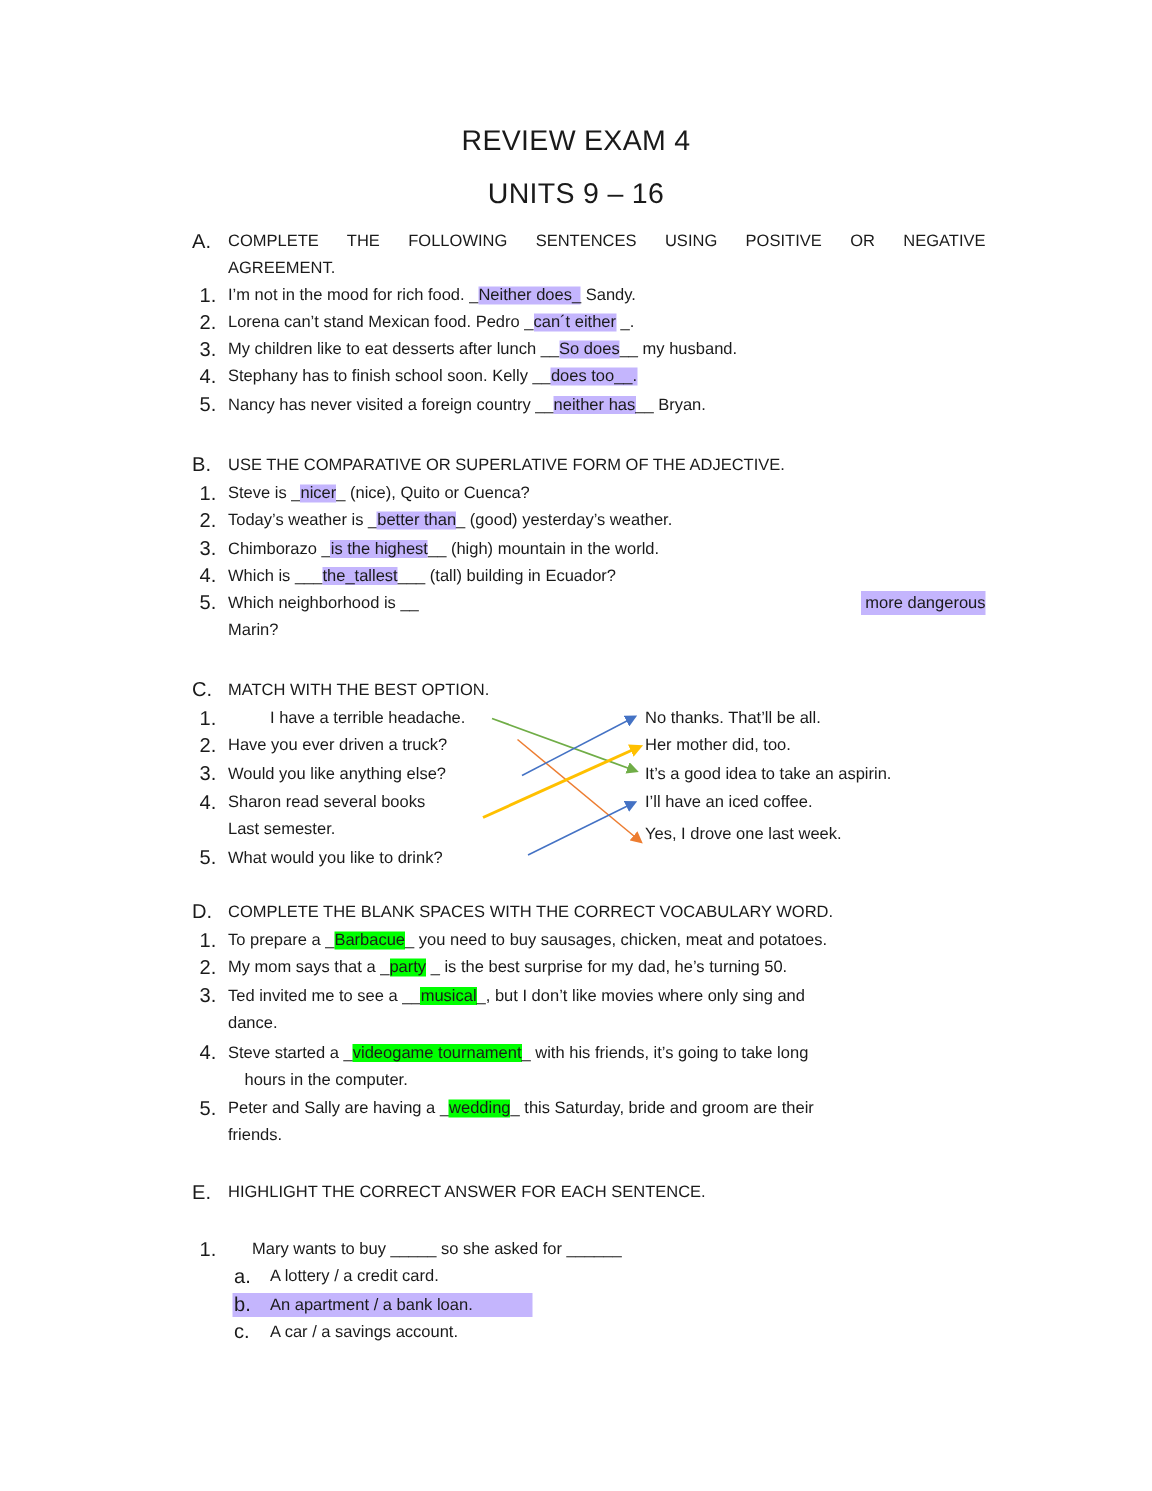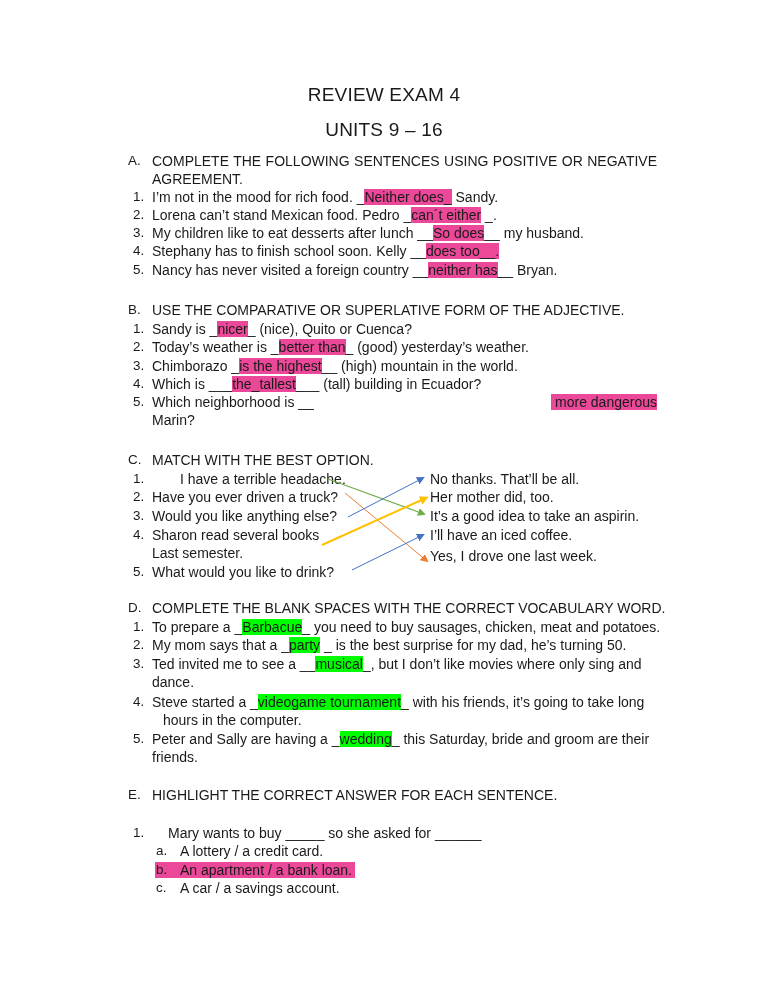--- a/index.html
+++ b/index.html
@@ -1,22 +1,22 @@
 <!DOCTYPE html>
 <html><head>
 <meta charset="utf-8">
 <style>
   html, body { margin: 0; padding: 0; background: #ffffff; }
   body { width: 768px; height: 994px; position: relative; overflow: hidden;
          font-family: "Liberation Sans", "DejaVu Sans", sans-serif; color: #1a1a1a; }
   .page { position: absolute; left: 0; top: 0; width: 768px; height: 994px; background: #fff; }
   .title { position: absolute; left: 0; width: 768px; text-align: center; font-size: 19px; letter-spacing: 0.2px; }
-  .line { position: absolute; font-size: 14px; line-height: 16px; white-space: pre; }
+  .line { position: absolute; font-size: 11px; line-height: 16px; white-space: pre; }
   .marker { position: absolute; font-size: 13.4px; line-height: 16px; }
-  .hl-cyan { background: #ec4899; }
+  .hl-cyan { background: #c4b5fd; }
   .hl-green { background: #00ff00; }
   .justify { white-space: normal; text-align: justify; text-align-last: justify; }
   svg.arrows { position: absolute; left: 0; top: 0; width: 768px; height: 994px; pointer-events: none; }
 </style>
 </head>
 <body>
 
 <div class="page">
 
   <div class="title" style="top:84px;">REVIEW EXAM 4</div>
@@ -48,21 +48,21 @@
       <span class="line" style="left:152px; top:262px;"><span>Nancy has never visited a foreign country __</span><span class="hl-cyan">neither has</span><span>__ Bryan.</span></span>
     </div>
   </div>
 
   <div>
     <span class="marker" style="left:128px; top:302px;">B.</span>
     <span class="line" style="left:152px; top:302px;">USE THE COMPARATIVE OR SUPERLATIVE FORM OF THE ADJECTIVE.</span>
 
     <div>
       <span class="marker" style="left:133px; top:321px;">1.</span>
-      <span class="line" style="left:152px; top:321px;"><span>Sandy is _</span><span class="hl-cyan">nicer</span><span>_ (nice), Quito or Cuenca?</span></span>
+      <span class="line" style="left:152px; top:321px;"><span>Steve is _</span><span class="hl-cyan">nicer</span><span>_ (nice), Quito or Cuenca?</span></span>
     </div>
     <div>
       <span class="marker" style="left:133px; top:339px;">2.</span>
       <span class="line" style="left:152px; top:339px;"><span>Today’s weather is _</span><span class="hl-cyan">better than</span><span>_ (good) yesterday’s weather.</span></span>
     </div>
     <div>
       <span class="marker" style="left:133px; top:358px;">3.</span>
       <span class="line" style="left:152px; top:358px;"><span>Chimborazo _</span><span class="hl-cyan">is the highest</span><span>__ (high) mountain in the world.</span></span>
     </div>
     <div>

